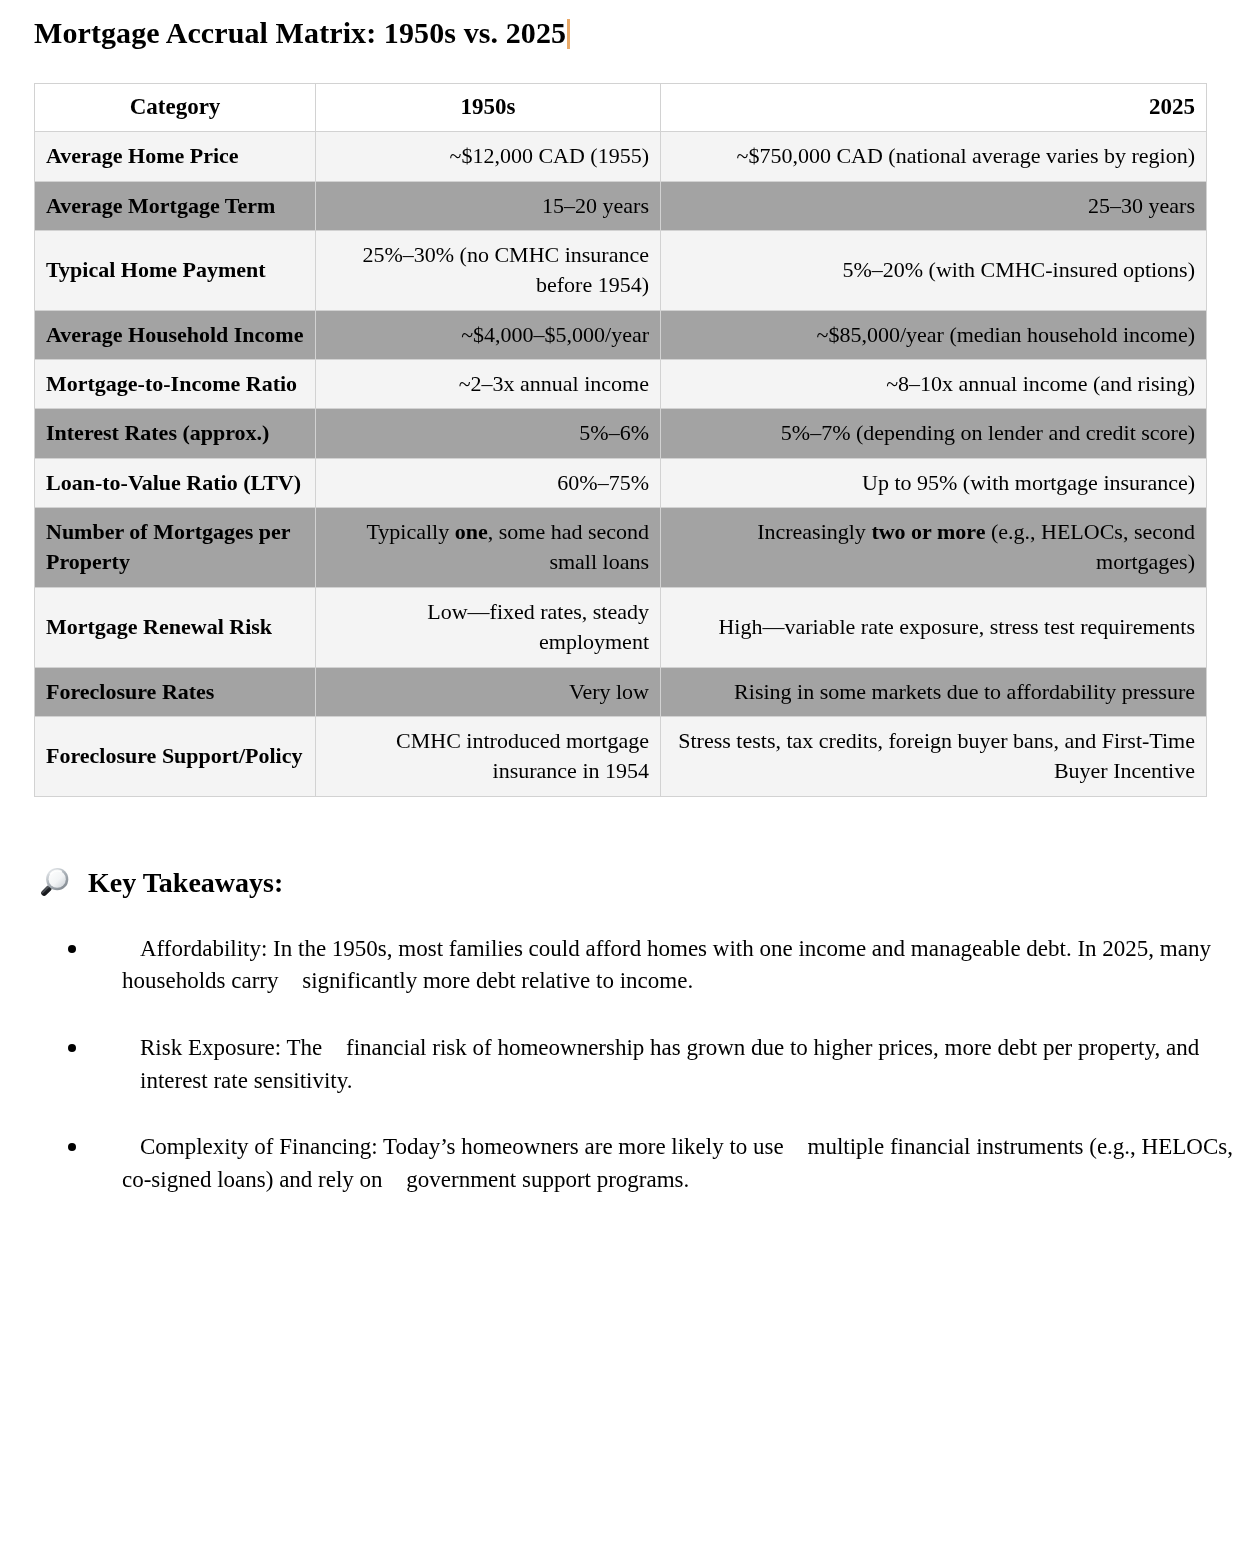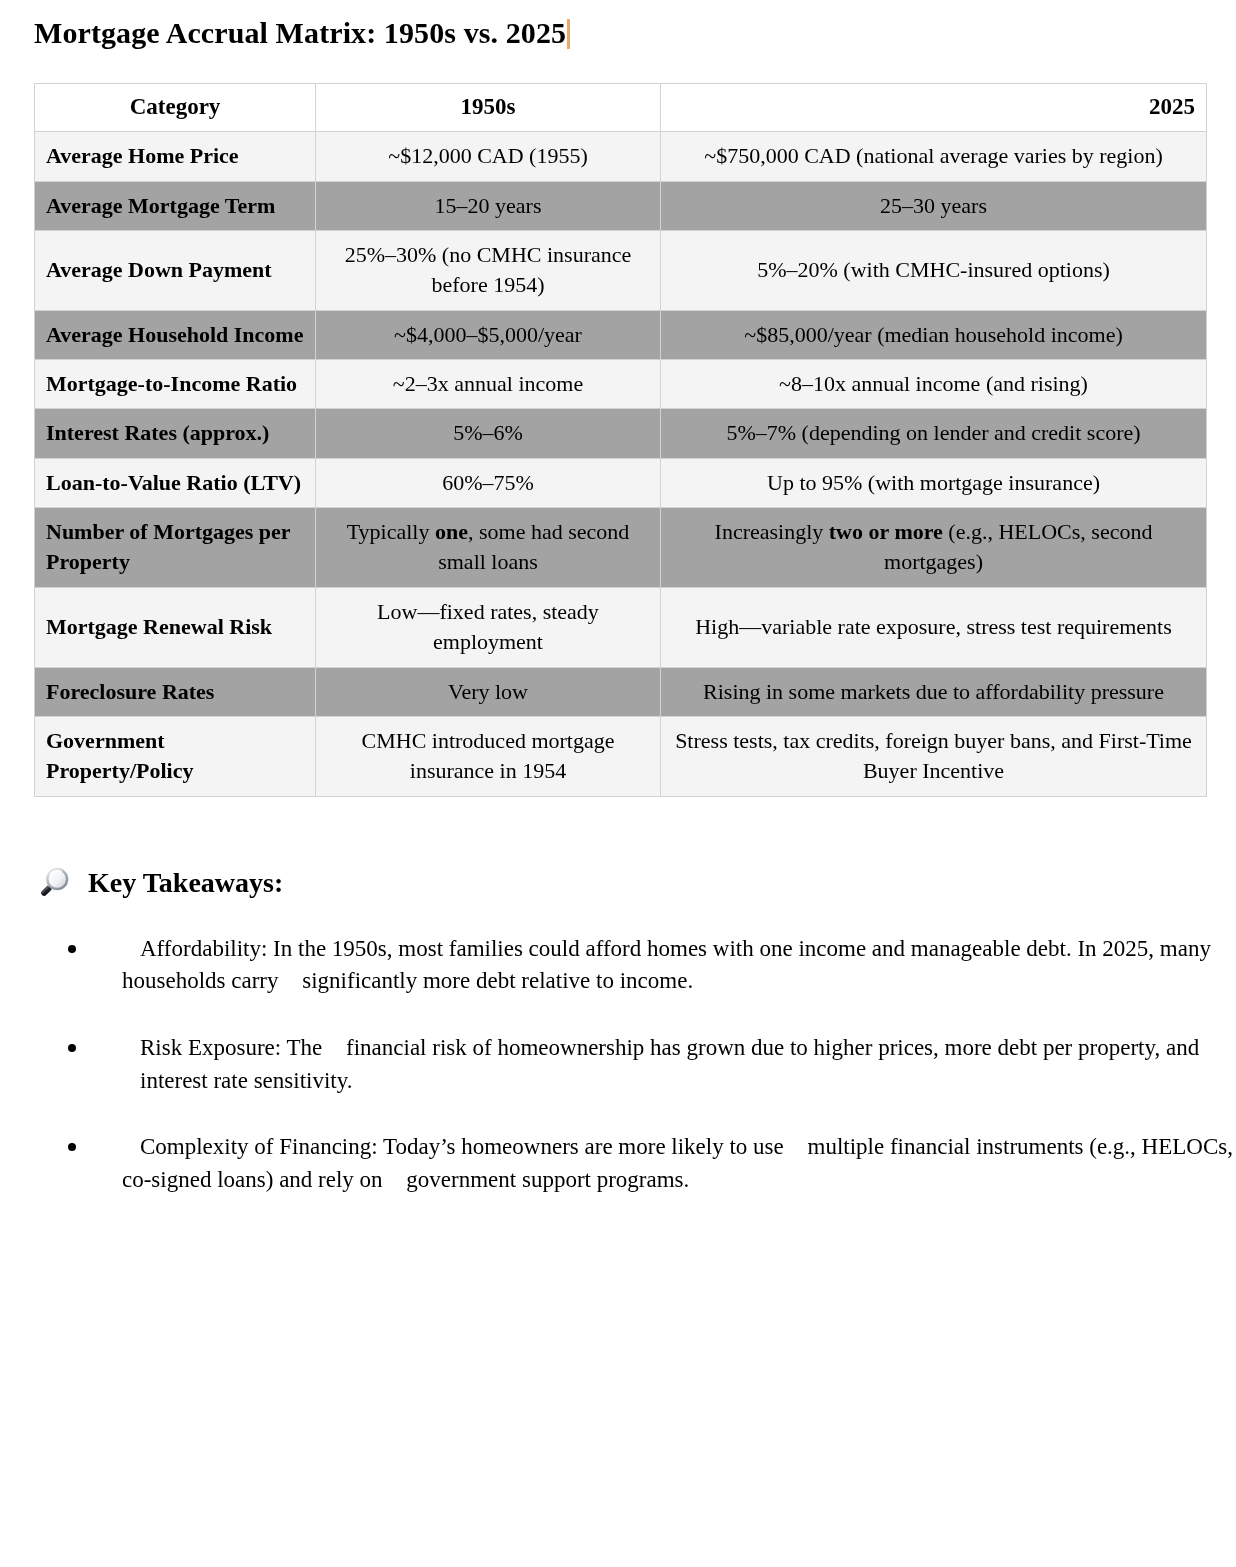--- a/index.html
+++ b/index.html
@@ -78,21 +78,21 @@
   th.h-cat, th.h-fifty { text-align: center; }
   th.h-now  { text-align: right; padding-right: 13px; }
 
   table.matrix tbody td.cat {
     font-weight: bold;
     text-align: left;
     margin-left: 48px;
   }
   table.matrix tbody td.val {
     font-weight: normal;
-    text-align: center;
+    text-align: right;
   }
   table.matrix tbody tr.stripe td { background: #F4F4F4; }
   table.matrix tbody tr.plain  td { background: #a3a3a3; }
 
   table.matrix tbody td b { font-weight: bold; }
 
   
   .takeaways {
     padding: 66px 0 0 34px;
   }
@@ -164,21 +164,21 @@
             <td class="cat">Average Home Price</td>
             <td class="val">~$12,000 CAD (1955)</td>
             <td class="val">~$750,000 CAD (national average varies by region)</td>
           </tr>
           <tr class="plain">
             <td class="cat">Average Mortgage Term</td>
             <td class="val">15–20 years</td>
             <td class="val">25–30 years</td>
           </tr>
           <tr class="stripe">
-            <td class="cat">Average Down Payment</td>
+            <td class="cat">Typical Home Payment</td>
             <td class="val">25%–30% (no CMHC insurance before 1954)</td>
             <td class="val">5%–20% (with CMHC-insured options)</td>
           </tr>
           <tr class="plain">
             <td class="cat">Average Household Income</td>
             <td class="val">~$4,000–$5,000/year</td>
             <td class="val">~$85,000/year (median household income)</td>
           </tr>
           <tr class="stripe">
             <td class="cat">Mortgage-to-Income Ratio</td>
@@ -204,21 +204,21 @@
             <td class="cat">Mortgage Renewal Risk</td>
             <td class="val">Low—fixed rates, steady employment</td>
             <td class="val">High—variable rate exposure, stress test requirements</td>
           </tr>
           <tr class="plain">
             <td class="cat">Foreclosure Rates</td>
             <td class="val">Very low</td>
             <td class="val">Rising in some markets due to affordability pressure</td>
           </tr>
           <tr class="stripe">
-            <td class="cat">Government Property/Policy</td>
+            <td class="cat">Foreclosure Support/Policy</td>
             <td class="val">CMHC introduced mortgage insurance in 1954</td>
             <td class="val">Stress tests, tax credits, foreign buyer bans, and First-Time Buyer Incentive</td>
           </tr>
         </tbody>
     </table>
   </div>
 
   <div class="takeaways">
     <h2 class="takeaways-title">
       <span class="magnifier">

